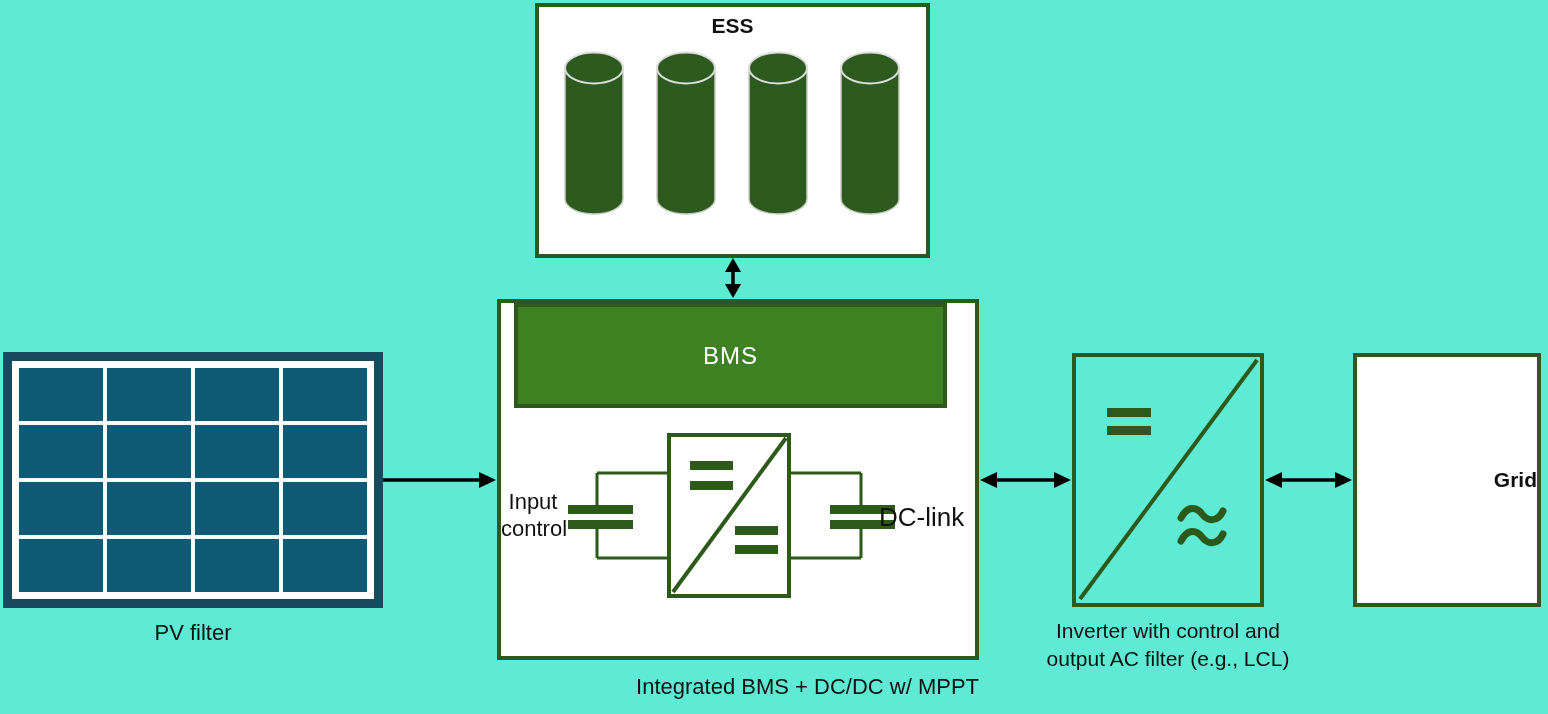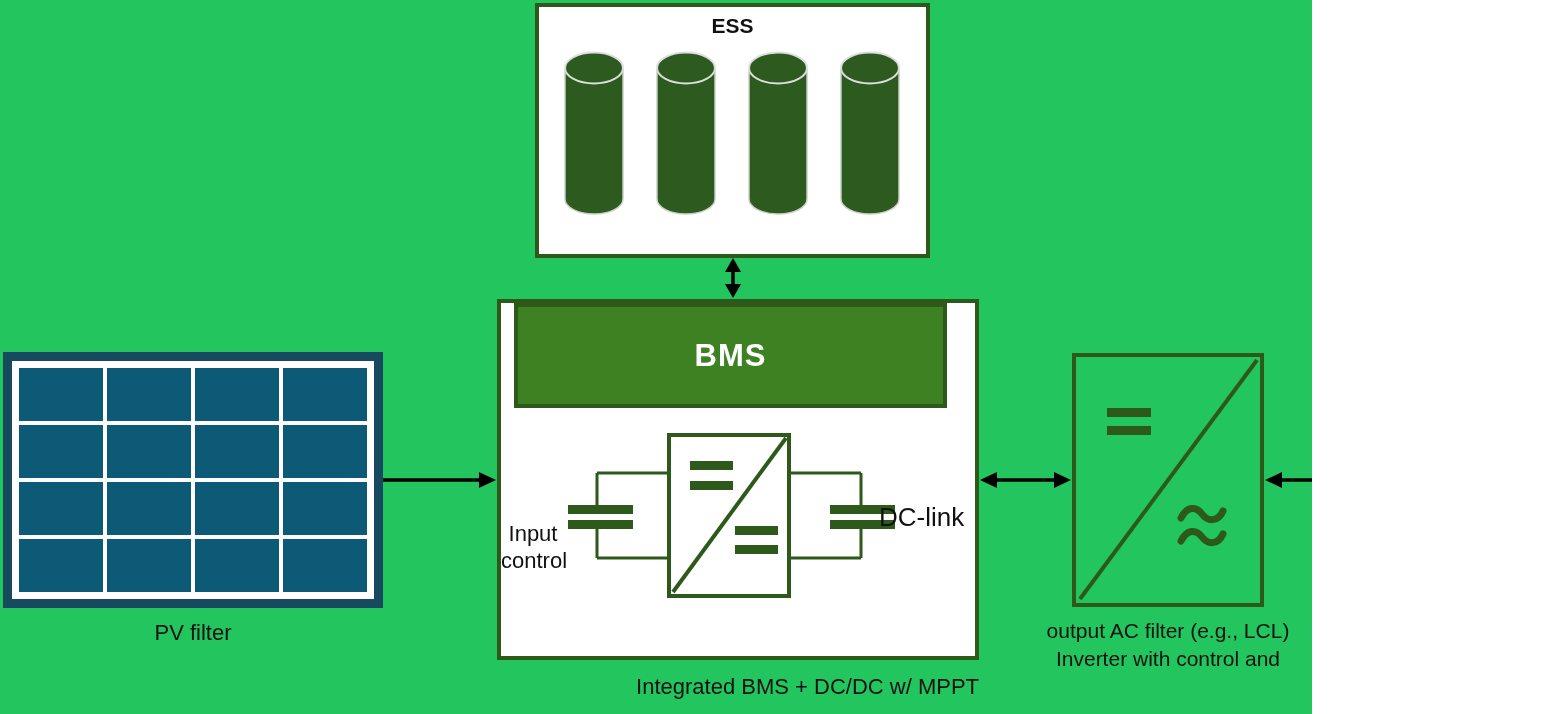--- a/index.html
+++ b/index.html
@@ -1,17 +1,17 @@
 <!DOCTYPE html>
 <html style="--c-dark_green: #2d5a1a; --c-bms_green: #3e8123; --c-bms_text: #ffffff; --c-battery_green: #2d5a1e; --c-battery_edge: #dedede; --c-pv_frame: #17495f; --c-pv_cell: #0c5a76; --c-arrow: #000000;"><head>
 <meta charset="utf-8">
 <style>
   html,body{margin:0;padding:0;background:#ffffff;}
   #canvas{
-    position:relative;width:1312px;height:714px;background:#22c55e;
+    position:relative;width:1548px;height:714px;background:#5eead4;
     font-family:"Liberation Sans",sans-serif;color:#111;overflow:hidden;
   }
   .box{position:absolute;box-sizing:border-box;background:#fff;border:4px solid var(--c-dark_green,#2d5a1a);}
   .abs{position:absolute;}
   svg{display:block;}
   .stroke{stroke:var(--c-dark_green,#2d5a1a);fill:none;}
   .fillg{fill:var(--c-dark_green,#2d5a1a);stroke:none;}
   .arrowline{stroke:var(--c-arrow,#000);stroke-width:3.5;}
   .arrowhead{fill:var(--c-arrow,#000);}
 
@@ -27,22 +27,22 @@
   #pv-grid{display:grid;grid-template-columns:repeat(4,1fr);grid-template-rows:repeat(4,1fr);
     gap:4px;width:100%;height:100%;}
   .pv-cell{background:var(--c-pv_cell,#0c5a76);}
   #pv-label{left:3px;top:620px;width:380px;text-align:center;font-size:22px;}
 
   
   #bms-box{left:497px;top:299px;width:482px;height:361px;}
   #bms-bar{position:absolute;left:13px;top:0;width:433px;height:105px;box-sizing:border-box;
     background:var(--c-bms_green,#3e8123);border:4px solid var(--c-dark_green,#2d5a1a);
     display:flex;align-items:center;justify-content:center;}
-  #bms-bar span{color:var(--c-bms_text,#fff);font-size:31px;font-weight:bold;letter-spacing:1px;}
-  #input-filter-label{left:0px;top:185px;width:64px;text-align:center;font-size:22px;line-height:27px;white-space:nowrap;margin-top:32px;}
+  #bms-bar span{color:var(--c-bms_text,#fff);font-size:24px;font-weight:normal;letter-spacing:1px;}
+  #input-filter-label{left:0px;top:185px;width:64px;text-align:center;font-size:22px;line-height:27px;white-space:nowrap;}
   #dc-link-label{left:378px;top:199px;font-size:26px;white-space:nowrap;}
   #bms-caption{left:497px;top:674px;width:482px;text-align:right;font-size:22px;}
 
   
   #inverter-box{left:1072px;top:353px;width:192px;height:254px;}
   #inverter-caption{left:1028px;top:617px;width:280px;text-align:center;font-size:21px;line-height:28px;}
 
   
   #grid-box{left:1353px;top:353px;width:188px;height:254px;display:flex;align-items:center;justify-content:flex-end;}
   #grid-box span{font-size:21px;font-weight:bold;}
@@ -158,22 +158,22 @@
       <line class="stroke" stroke-width="4" x1="8" y1="246" x2="185" y2="7"></line>
       <rect class="fillg" x="35" y="55" width="44" height="9"></rect>
       <rect class="fillg" x="35" y="73" width="44" height="9"></rect>
       <g>
         <path class="stroke" stroke-width="7" stroke-linecap="round" d="M109,165 C115,153 124,153 130,161 C136,169 146,169 151,158"></path>
         <path class="stroke" stroke-width="7" stroke-linecap="round" d="M109,188 C115,176 124,176 130,184 C136,192 146,192 151,181"></path>
       </g>
     </svg>
   </div>
   <div class="abs" id="inverter-caption">
+    <div>Inverter with control and</div>
     <div>output AC filter (e.g., LCL)</div>
-    <div>Inverter with control and</div>
   </div>
 
   <svg class="abs" id="arrow-grid" width="89" height="22" viewBox="0 0 89 22">
     <line class="arrowline" x1="15" y1="11" x2="74" y2="11"></line>
     <polygon class="arrowhead" points="1,11 18,3 18,19"></polygon>
     <polygon class="arrowhead" points="88,11 71,3 71,19"></polygon>
   </svg>
 
   <div class="box" id="grid-box">
     <span>Grid</span>

